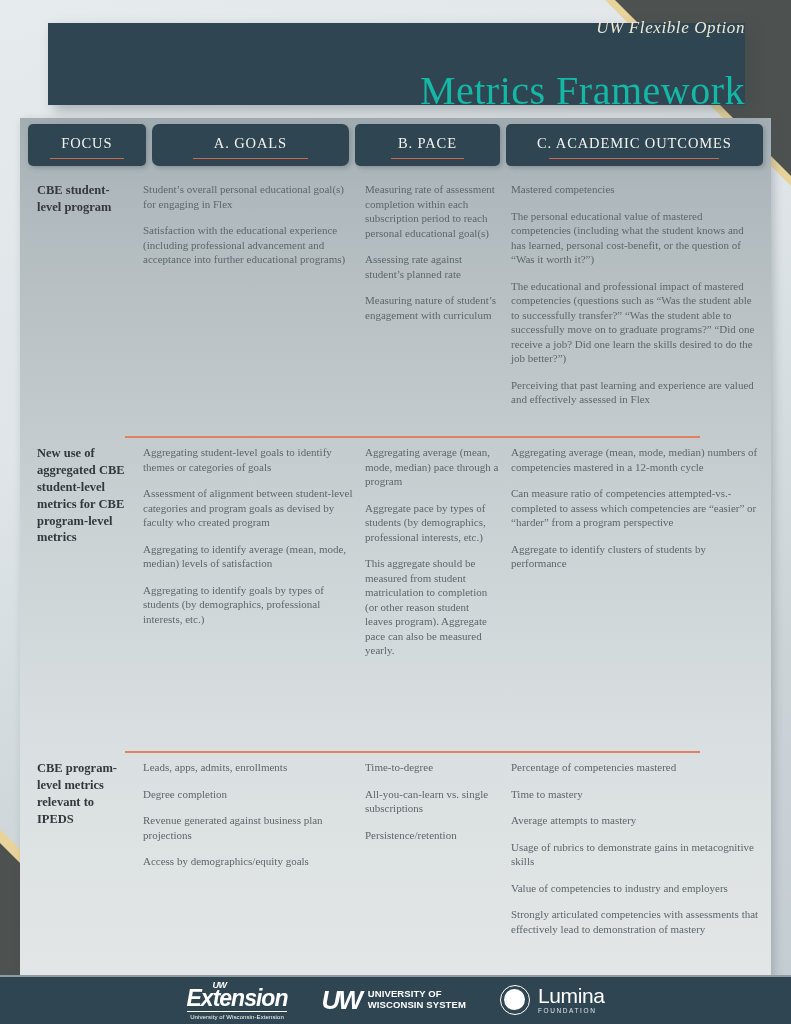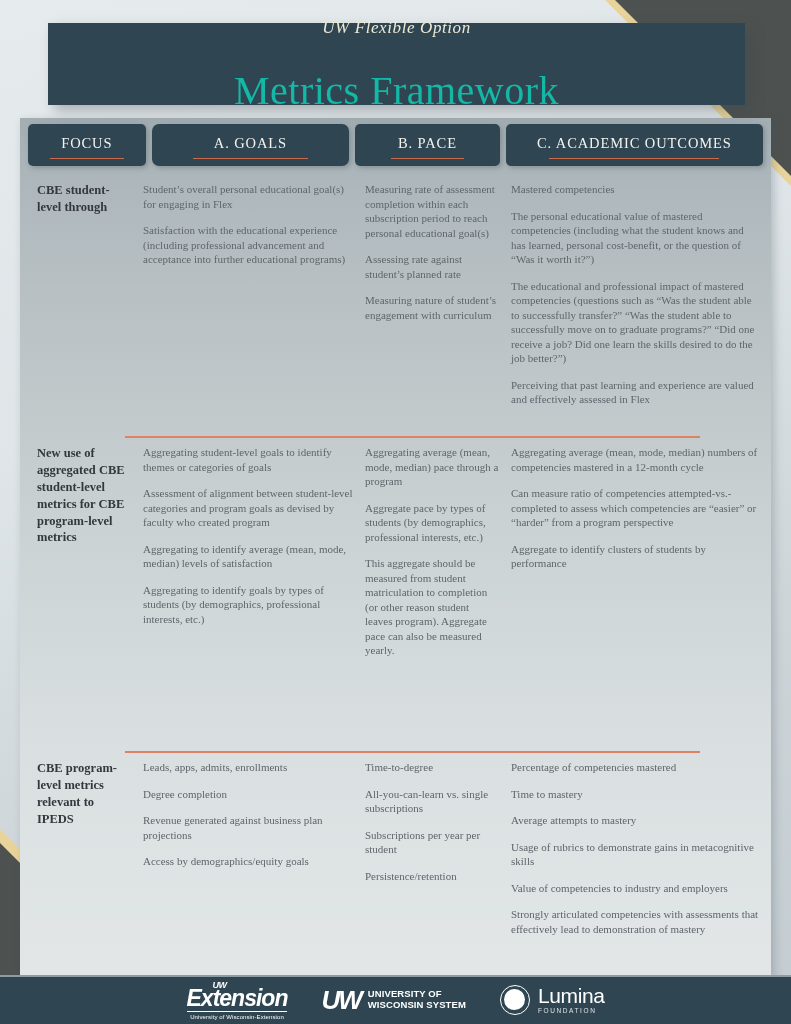--- a/index.html
+++ b/index.html
@@ -64,21 +64,21 @@
   #title-banner {
     position: absolute;
     top: 23px; left: 48px;
     width: 697px;
     height: 82px;
     background: #2f4652;
     z-index: 5;
     box-shadow: 6px 6px 12px rgba(60,70,75,0.35);
     display: flex;
     flex-direction: column;
-    align-items: center;
+    align-items: flex-end;
     justify-content: center;
     padding-top: 2px;
   }
   #title-eyebrow {
     color: #efe9d4;
     font-style: italic;
     font-size: 17px;
     letter-spacing: 0.6px;
     line-height: 1;
     margin-bottom: 2px;
@@ -321,21 +321,21 @@
       </div>
       <div class="tab tab-outcome">
         <span class="tab-label">C. ACADEMIC OUTCOMES</span>
         <span class="tab-rule"></span>
       </div>
     </div>
 
     <div id="table-body">
 
       <div class="row" id="row1">
-        <div class="cell cell-focus">CBE student-level through</div>
+        <div class="cell cell-focus">CBE student-level program</div>
         <div class="cell cell-goals">
             <p>Student’s overall personal educational goal(s) for engaging in Flex</p>
             <p>Satisfaction with the educational experience (including professional advancement and acceptance into further educational programs)</p>
           </div>
         <div class="cell cell-pace">
             <p>Measuring rate of assessment completion within each subscription period to reach personal educational goal(s)</p>
             <p>Assessing rate against student’s planned rate</p>
             <p>Measuring nature of student’s engagement with curriculum</p>
           </div>
         <div class="cell cell-outcome">
@@ -372,21 +372,20 @@
         <div class="cell cell-focus">CBE program-level metrics relevant to IPEDS</div>
         <div class="cell cell-goals">
             <p>Leads, apps, admits, enrollments</p>
             <p>Degree completion</p>
             <p>Revenue generated against business plan projections</p>
             <p>Access by demographics/equity goals</p>
           </div>
         <div class="cell cell-pace">
             <p>Time-to-degree</p>
             <p>All-you-can-learn vs. single subscriptions</p>
-            <p>Subscriptions per year per student</p>
             <p>Persistence/retention</p>
           </div>
         <div class="cell cell-outcome">
             <p>Percentage of competencies mastered</p>
             <p>Time to mastery</p>
             <p>Average attempts to mastery</p>
             <p>Usage of rubrics to demonstrate gains in metacognitive skills</p>
             <p>Value of competencies to industry and employers</p>
             <p>Strongly articulated competencies with assessments that effectively lead to demonstration of mastery</p>
           </div>

